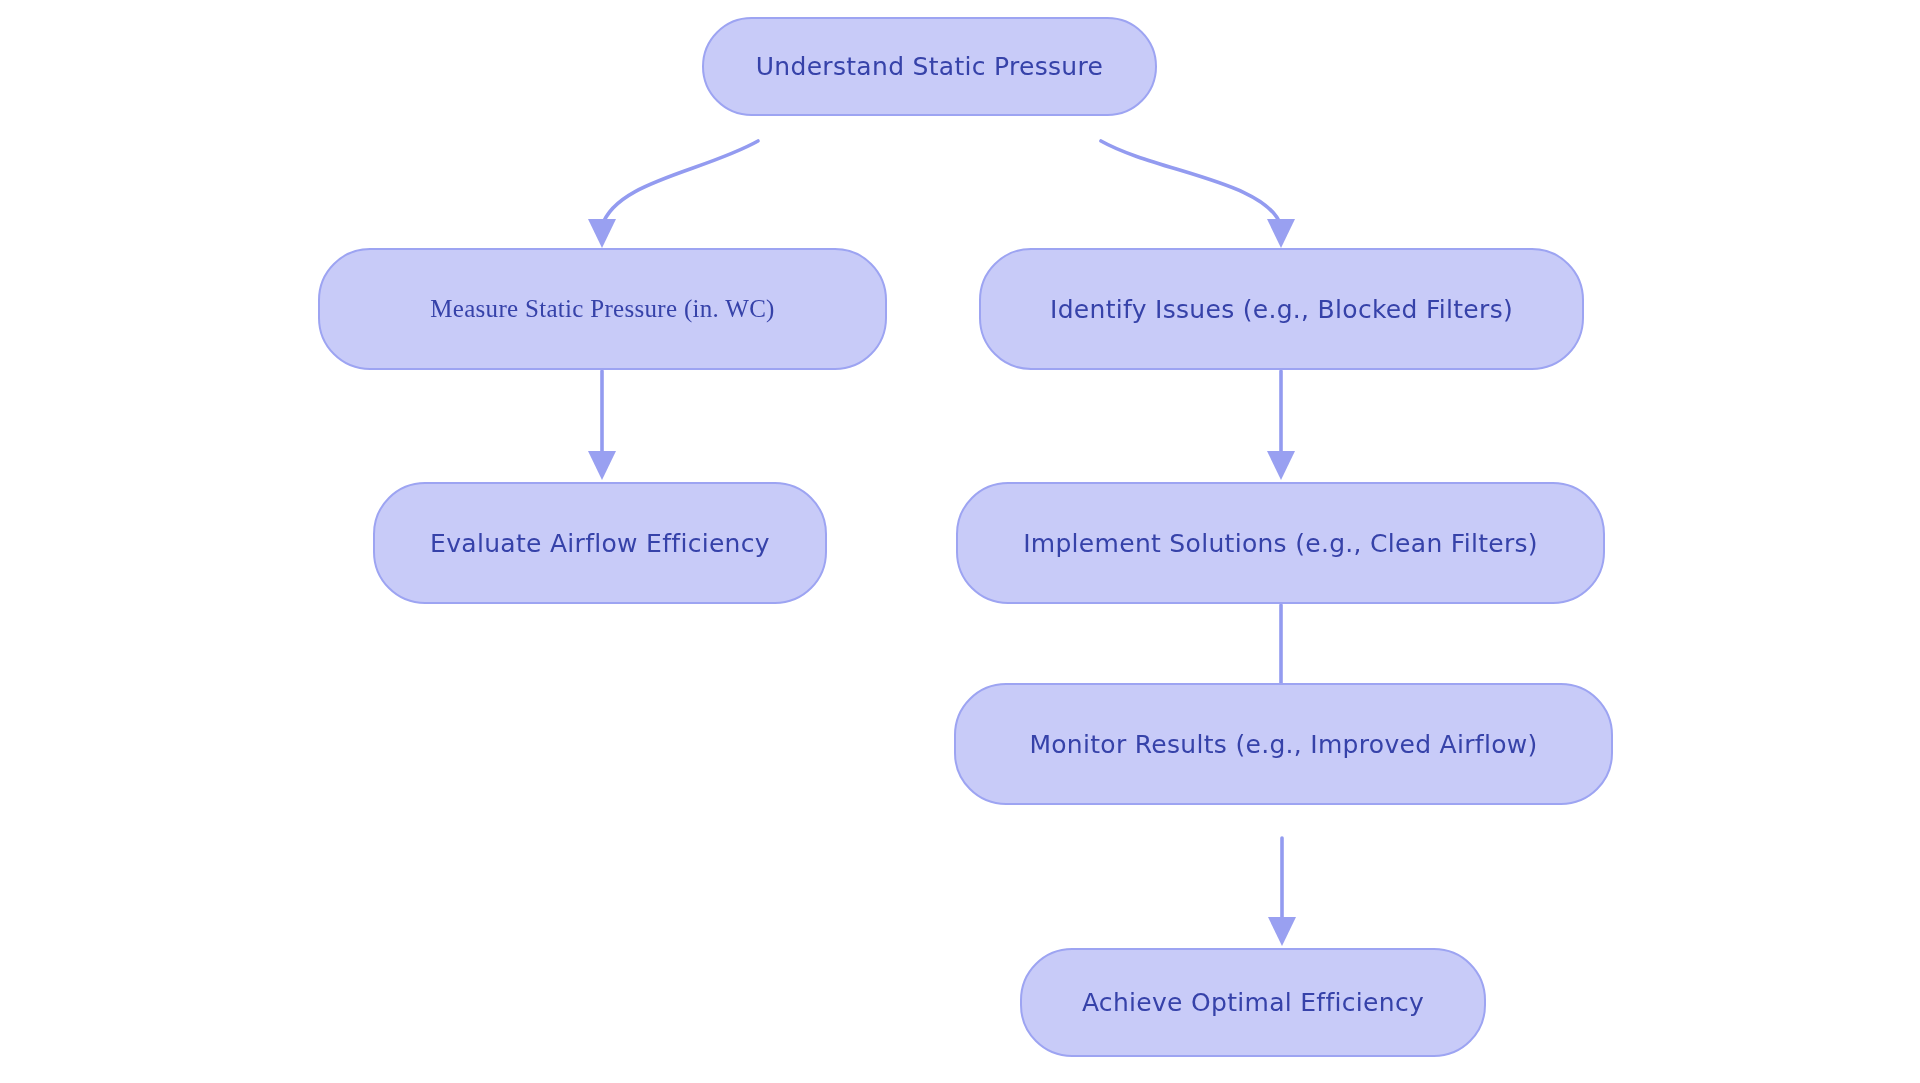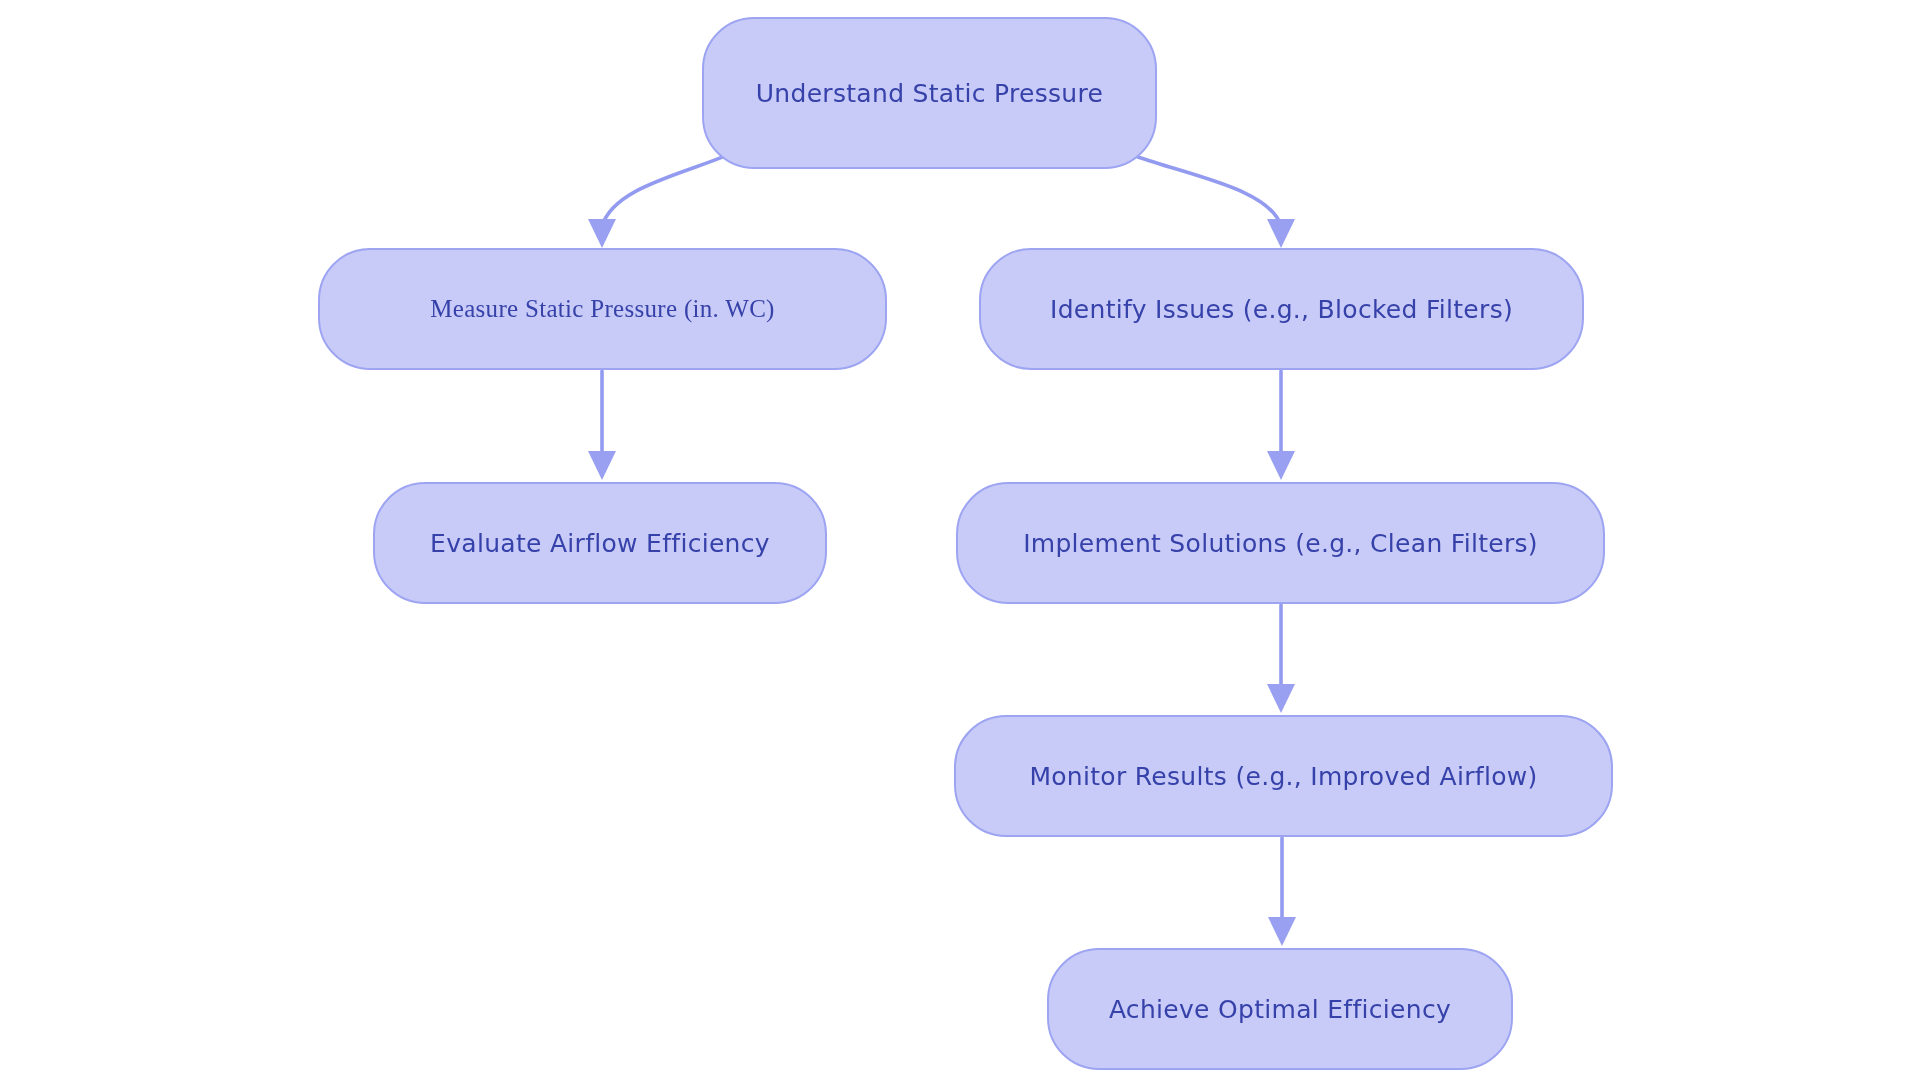--- a/index.html
+++ b/index.html
@@ -31,27 +31,27 @@
     border-radius: 52px;
     color: #3642a9;
     display: flex;
     align-items: center;
     justify-content: center;
     text-align: center;
     font-size: 25px;
     letter-spacing: 0.3px;
     white-space: nowrap;
   }
-  .node-understand { left: 702px; top: 17px;  width: 455px; height: 152px; }
+  .node-understand { left: 702px; top: 17px;  width: 455px; height: 99px; }
   .node-measure    { left: 318px; top: 248px; width: 569px; height: 122px; font-family: Liberation Serif, serif; }
   .node-identify   { left: 979px; top: 248px; width: 605px; height: 122px; text-align: center; }
   .node-evaluate   { left: 373px; top: 482px; width: 454px; height: 122px; }
   .node-implement  { left: 956px; top: 482px; width: 649px; height: 122px; }
-  .node-monitor    { left: 954px; top: 715px; width: 659px; height: 122px; justify-content: center; }
-  .node-achieve    { left: 1047px; top: 948px; width: 466px; height: 122px; }
+  .node-monitor    { left: 954px; top: 683px; width: 659px; height: 122px; justify-content: center; }
+  .node-achieve    { left: 1020px; top: 948px; width: 466px; height: 109px; }
 </style>
 </head>
 <body>
 
 <div class="canvas">
 
   <svg class="edges-layer" viewBox="0 0 1920 1083" xmlns="http://www.w3.org/2000/svg">
     <g stroke="#939bf0" stroke-width="3.6" fill="none" stroke-linecap="round">
 
       <path d="M 758 141 C 703 172, 616 181, 602 226"></path>

